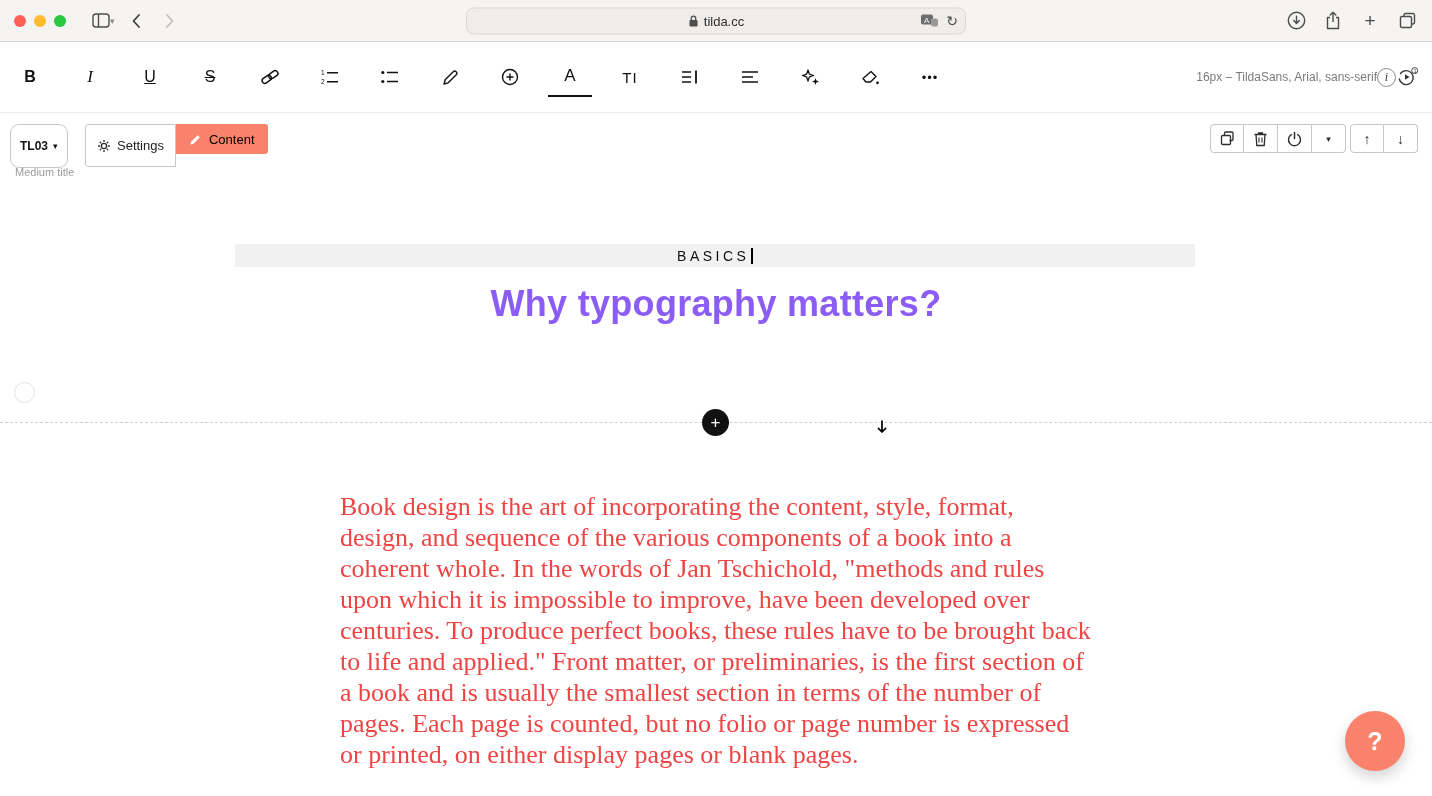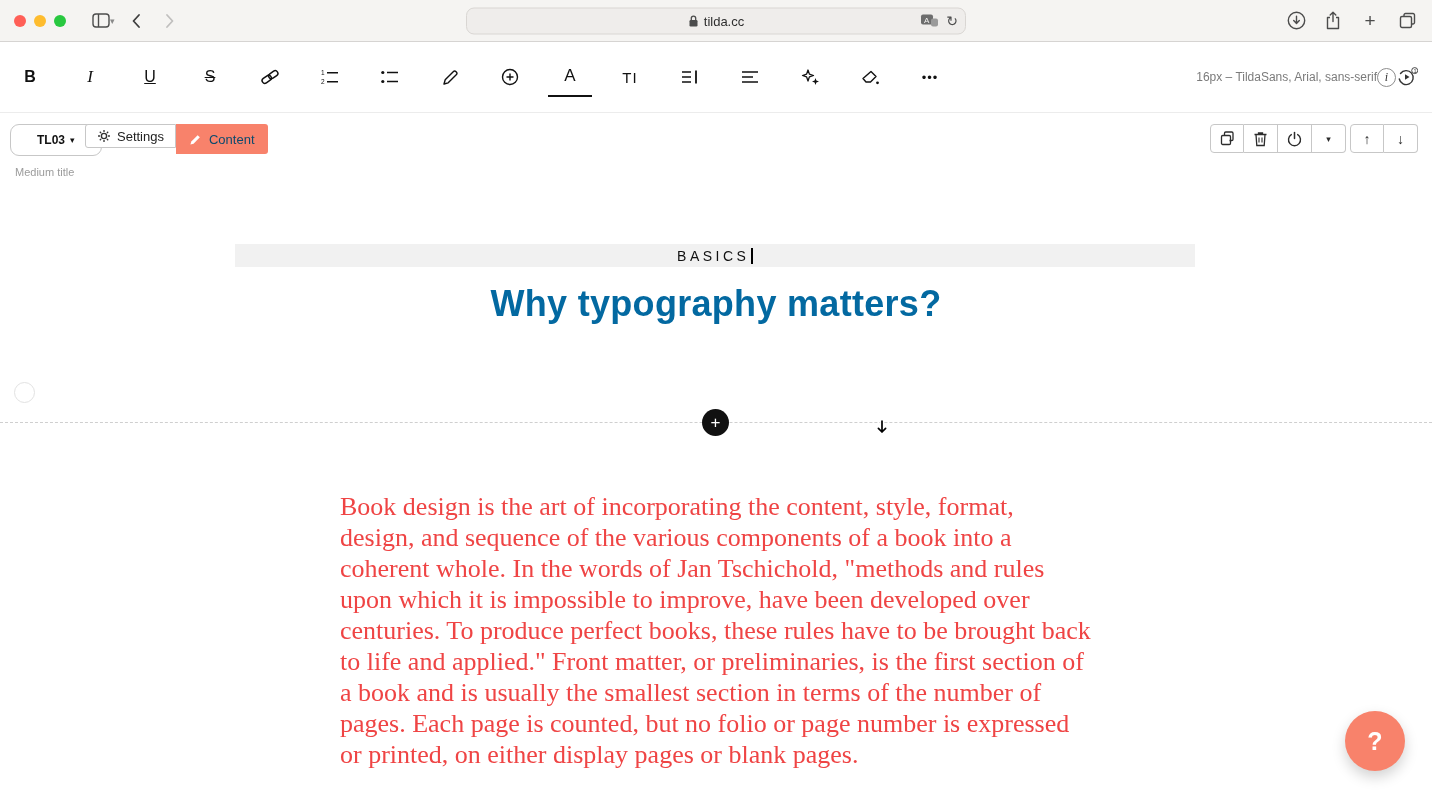--- a/index.html
+++ b/index.html
@@ -37,49 +37,49 @@
   .g-more{font-size:13px;letter-spacing:1px;color:#111}
   .tb-right{position:absolute;right:14px;display:flex;align-items:center;}
   .font-info{font-size:12px;color:#7b7b7b}
   .info-circle{width:19px;height:19px;border:1px solid #8d8d8d;border-radius:50%;
     display:flex;align-items:center;justify-content:center;font-size:12px;font-style:italic;
     font-family:"Liberation Serif",serif;color:#333;cursor:pointer}
 
   
   .page{position:relative;height:683px;background:#fff}
 
-  .tl03{position:absolute;left:10px;top:11px;height:32px;border:1px solid #c7c7c7;border-radius:9px;
-    background:#fff;display:flex;align-items:center;gap:5px;padding:0 26px;
+  .tl03{position:absolute;left:10px;top:11px;height:44px;border:1px solid #c7c7c7;border-radius:9px;
+    background:#fff;display:flex;align-items:center;gap:5px;padding:0 9px;
     font-size:12px;font-weight:700;color:#111;cursor:pointer}
   .tl03 .caret-g{font-size:9px;font-weight:400}
   .sc-group{position:absolute;left:85px;top:11px;height:30px;display:flex;cursor:pointer}
-  .settings{height:24px;background:#fff;border:1px solid #c7c7c7;border-radius:3px 0 0 3px;
+  .settings{height:43px;background:#fff;border:1px solid #c7c7c7;border-radius:3px 0 0 3px;
     display:flex;align-items:center;gap:6px;padding:0 11px;font-size:13px;color:#222}
   .content-btn{height:30px;background:var(--color-accent,#f8826b);border-radius:0 3px 3px 0;
-    display:flex;align-items:center;gap:7px;padding:0 13px;font-size:13px;color:#0c4a6e}
+    display:flex;align-items:center;gap:7px;padding:0 13px;font-size:13px;color:#000000}
   .blocktype{position:absolute;left:15px;top:53px;font-size:11px;color:#9b9b9b}
 
   .grp{position:absolute;top:11px;display:flex;height:29px}
   .gbtn{width:34px;border:1px solid #c7c7c7;border-left:none;background:#fff;
     display:flex;align-items:center;justify-content:center;color:#2c2c2c;cursor:pointer;font-size:14px}
   .gbtn:first-child{border-left:1px solid #c7c7c7;border-radius:4px 0 0 4px}
   .gbtn:last-child{border-radius:0 4px 4px 0}
   .grp-a{right:86px}
   .grp-b{right:14px}
   .gbtn .caret-g{font-size:9px}
 
   
   .kicker-bar{position:absolute;left:235px;top:131px;width:960px;height:23px;
     background:var(--color-kicker-background,#f1f1f1);display:flex;align-items:center;justify-content:center;cursor:text}
   .kicker-text{font-size:14px;font-weight:400;letter-spacing:3.5px;color:#111}
   .caret-blink{display:inline-block;width:1.5px;height:16px;background:#000;margin-left:2px;vertical-align:-3px;
     animation:blink 1s step-end infinite}
   @keyframes blink{50%{opacity:0}}
   .title{position:absolute;left:0;right:0;top:170px;text-align:center;
-    font-size:36px;font-weight:700;color:#0369a1;letter-spacing:.3px}
+    font-size:36px;font-weight:700;color:#8b5cf6;letter-spacing:.3px}
   .divider{position:absolute;left:0;right:0;top:309px;border-top:1px dashed #cfcfcf}
   .addbtn{position:absolute;left:702px;top:296px;width:27px;height:27px;border-radius:50%;
     background:var(--color-add-button,#111);color:#fff;display:flex;align-items:center;justify-content:center;
     font-size:17px;font-weight:400;cursor:pointer}
   .side-circle{position:absolute;left:14px;top:269px;width:21px;height:21px;border-radius:50%;
     border:1px solid #e2e2e2;background:#fff;cursor:pointer}
   .cursor-arrow{position:absolute;left:874px;top:306px;pointer-events:none}
   .para{position:absolute;left:50%;transform:translateX(-50%);top:378px;width:752px;
     font-family:"Liberation Serif",serif;font-size:26px;line-height:31px;color:#ef4444;cursor:text}
   .help{position:absolute;left:1345px;top:598px;width:60px;height:60px;border-radius:50%;

